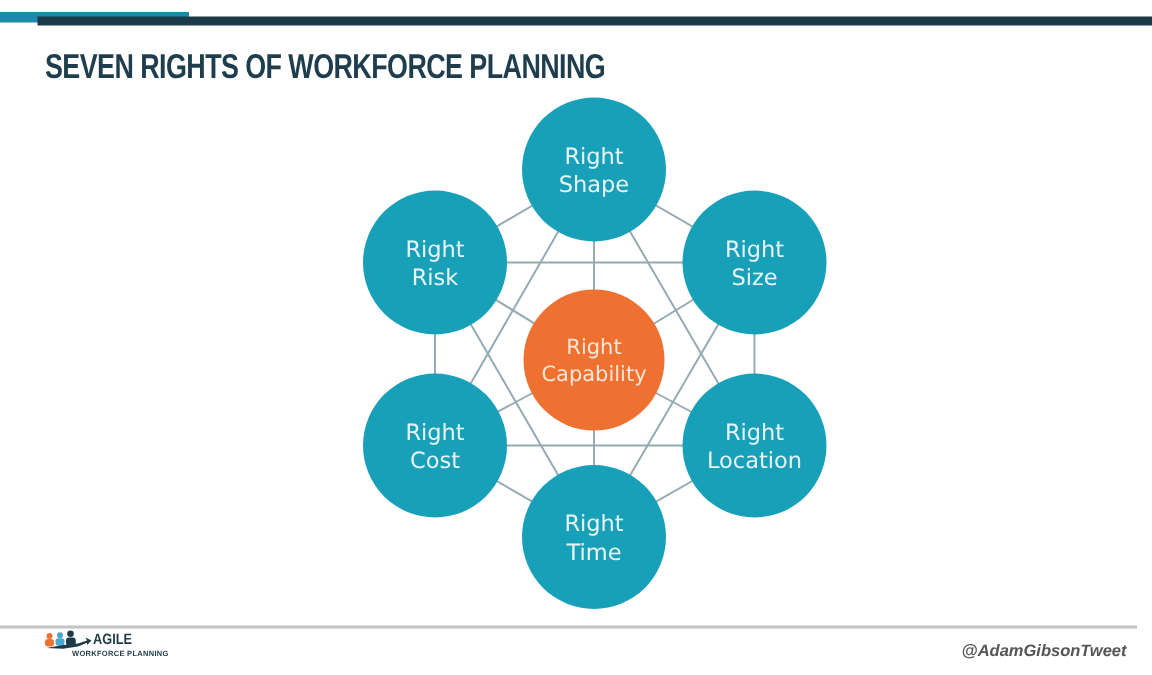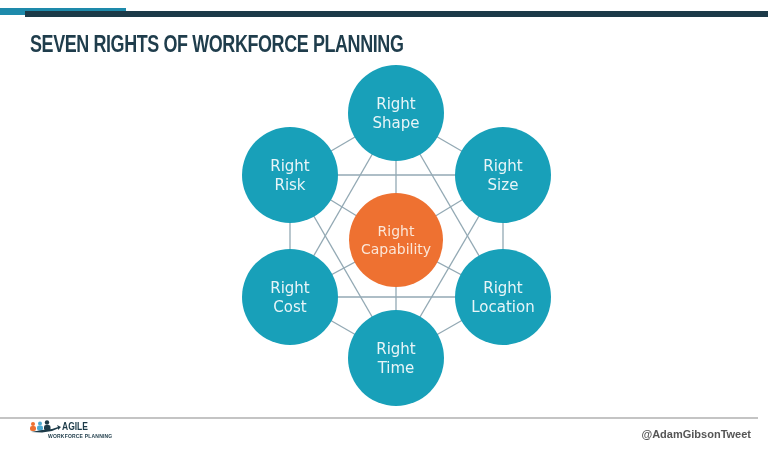--- a/index.html
+++ b/index.html
@@ -7,21 +7,21 @@
   .bar-teal { position:absolute; left:0; top:8px; width:126px; height:7px; background:#1e8aab; }
   .bar-navy { position:absolute; left:25px; top:11px; width:743px; height:6px; background:#1c3a48; }
   .title { position:absolute; left:30px; top:31px; font-family:"Liberation Sans", sans-serif; font-weight:bold; font-size:23px; color:#1f3d4c; letter-spacing:-0.5px; transform:scaleX(0.78); transform-origin:left top; white-space:nowrap; }
   svg.diagram { position:absolute; left:0; top:0; }
   .node-label { font-family:"DejaVu Sans", sans-serif; font-size:15px; fill:#e8f5f8; text-anchor:middle; }
   .center-label { fill:#fbe6d8; font-size:14px; }
   .footer-rule { position:absolute; left:0; top:417px; width:758px; height:2px; background:#c4c4c4; }
   .logo { position:absolute; left:28px; top:420px; width:80px; height:22px; }
   .logo-agile { position:absolute; left:34px; top:1px; font-weight:bold; font-size:10px; color:#1c3a48; transform:scaleX(0.85); transform-origin:left top; }
   .logo-sub { position:absolute; left:20px; top:13px; font-weight:bold; font-size:5px; color:#1c3a48; white-space:nowrap; letter-spacing:0.2px; }
-  .handle { position:absolute; right:17px; top:428px; font-size:11px; font-weight:bold; color:#555; }
+  .handle { position:absolute; right:17px; top:428px; font-size:11px; font-weight:bold; color:#555;font-style:italic; }
 </style>
 </head>
 <body>
 
 <div class="bar-teal"></div>
 <div class="bar-navy"></div>
 <div class="title">SEVEN RIGHTS OF WORKFORCE PLANNING</div>
 
 <svg class="diagram" width="768" height="450">
   <g stroke="#93a9b4" stroke-width="1.3" fill="none">

